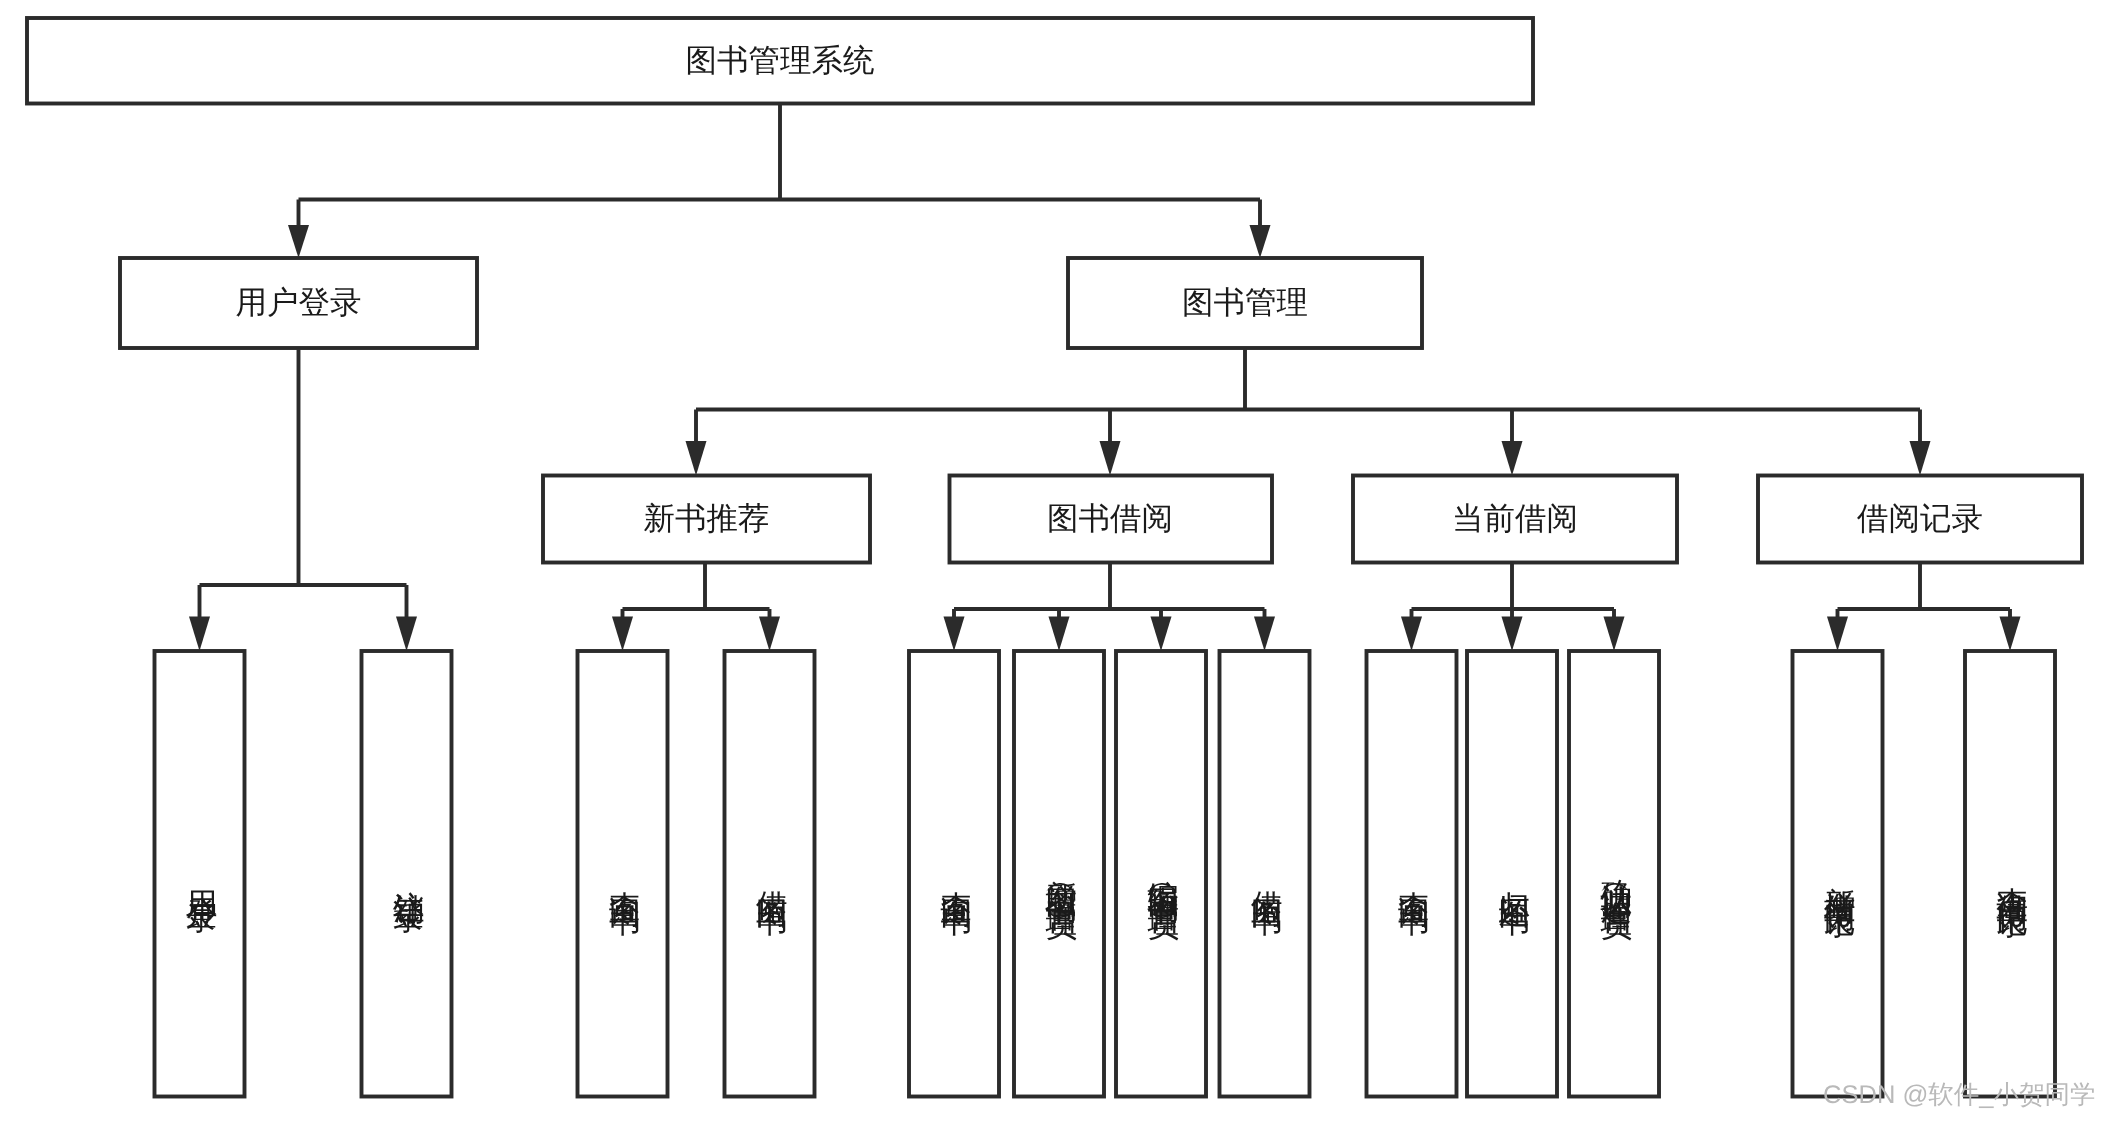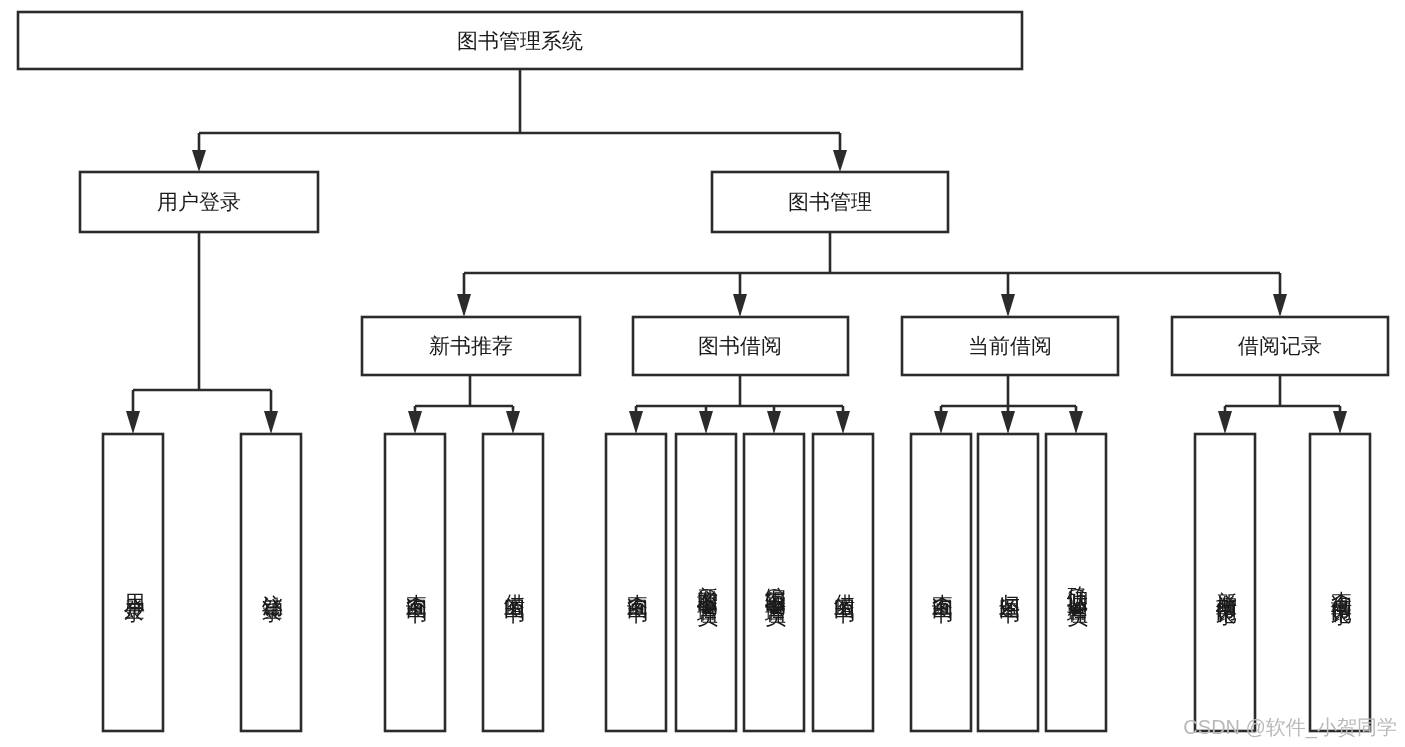--- a/index.html
+++ b/index.html
@@ -58,21 +58,21 @@
     glyph-orientation-vertical: 0deg;
     letter-spacing: 3px;
     dominant-baseline: middle;
     text-anchor: middle;
   }
   .watermark {
     position: absolute;
     right: 8px;
     bottom: 6px;
     font-family: "Liberation Sans", "DejaVu Sans", sans-serif;
-    font-size: 20px;
+    font-size: 17px;
     color: #b9b9b9;
     white-space: nowrap;
     pointer-events: none;
   }
 </style>
 </head>
 <body>
 
 <div id="diagram-root">
 

